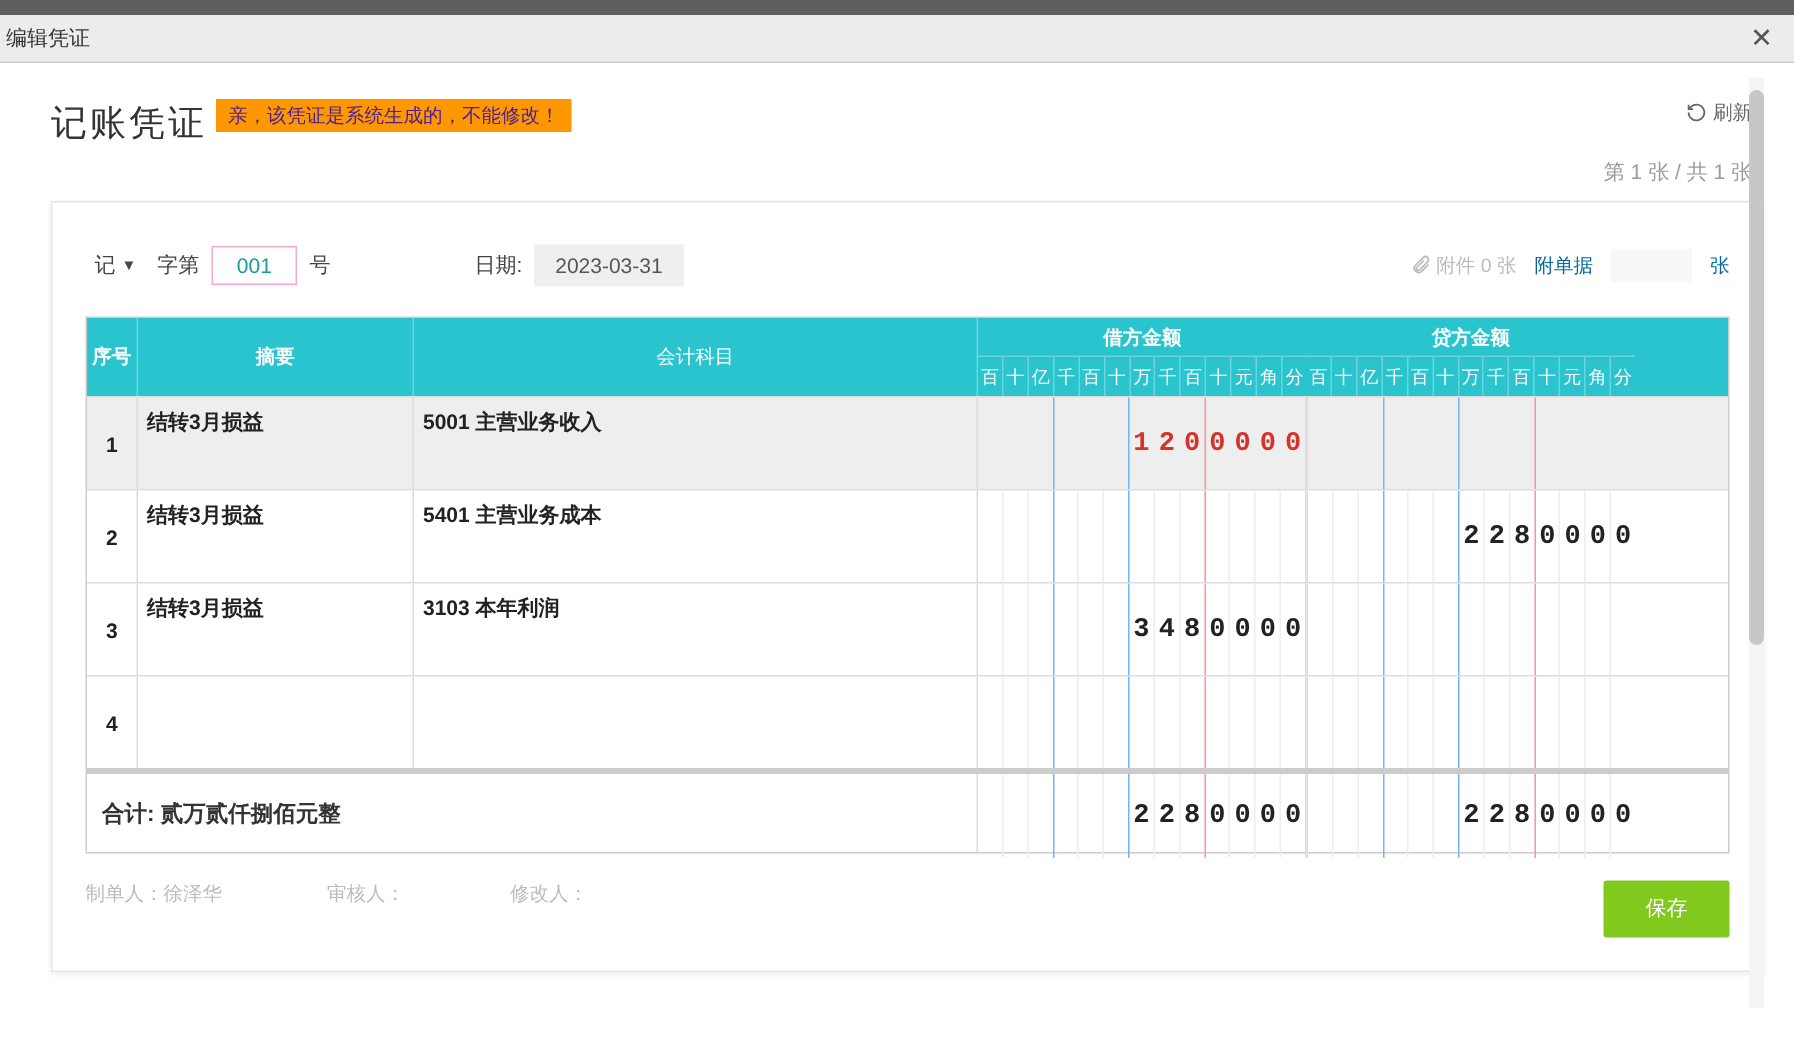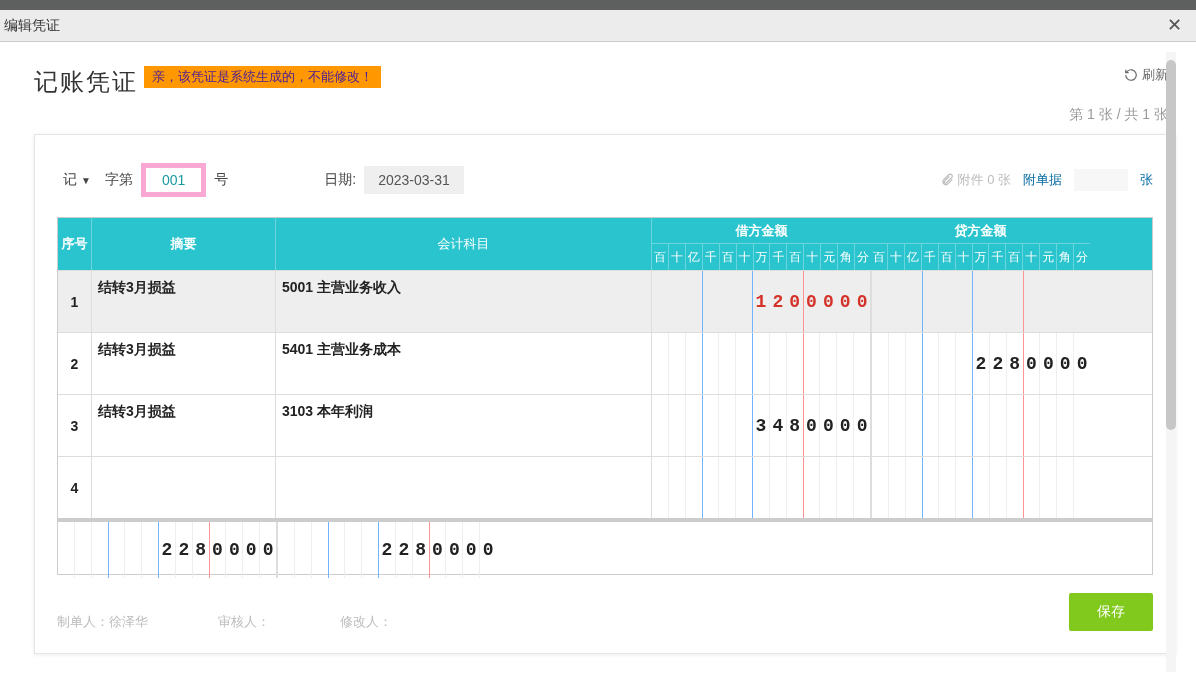--- a/index.html
+++ b/index.html
@@ -14,21 +14,21 @@
     .orange-tag { background: #ff9800; color: #4c1d95; font-size: 13px; padding: 2px 8px; margin-left: 6px; height: 22px; line-height: 18px; display: inline-block; }
     .refresh { margin-left: auto; color: #666; font-size: 13px; cursor: pointer; display: flex; align-items: center; gap: 4px; padding-right: 8px; }
     .refresh svg { width: 14px; height: 14px; }
     .pager-line { text-align: right; color: #9a9a9a; font-size: 14px; padding-right: 8px; margin-top: 8px; }
     .voucher-card { border: 1px solid #e5e5e5; box-shadow: 0 1px 4px rgba(0,0,0,0.08); margin-top: 10px; padding: 28px 22px 22px 22px; position: relative; }
     .meta-row { display: flex; align-items: center; gap: 8px; font-size: 14px; color: #444; }
     .meta-row .gap { width: 80px; }
     .meta-row select, .meta-row input[type=text] { border: none; font-size: 14px; color: #444; }
     .type-box { display: inline-flex; align-items: center; gap: 4px; padding: 4px 6px; }
     .caret { font-size: 10px; }
-    .num-box { border: 5px solid #f9a8d4; padding: 4px 16px; color: #1aa; }
+    .num-box { border: 1px solid #f9a8d4; padding: 4px 16px; color: #1aa; }
     .date-box { background: #efefef; padding: 6px 14px; color: #555; }
     .meta-right { margin-left: auto; display: flex; align-items: center; gap: 12px; color: #bbb; font-size: 13px; }
     .attach-link { display: inline-flex; align-items: center; gap: 4px; color: #bbb; }
     .attach-link svg { width: 14px; height: 14px; }
     .sheet-label { color: #0369a1; }
     .sheet-input { border: 1px solid #eee; background: #f7f7f7; width: 54px; height: 22px; }
 
     
     .voucher-table { margin-top: 20px; border: 1px solid #ccc; }
     .vt-head { display: flex; background: #29c4ce; color: #fff; font-size: 13px; }
@@ -58,21 +58,21 @@
     .digit:nth-child(3) { border-right-color: #6fb4ff; } 
     .digit:nth-child(6) { border-right-color: #6fb4ff; }
     .digit:nth-child(9) { border-right-color: #ff9292; } 
     .digit:last-child { border-right: none; }
     .debit .digit { color: #d4332a; }
     .credit .digit, .black .digit { color: #222; }
     .totals-row { display: flex; height: 56px; border-top: 4px solid #ccc; }
     .totals-row .lab { width: 594px; display: flex; align-items: center; padding: 0 10px; font-weight: bold; font-size: 15px; border-right: 1px solid #ddd; }
     .totals-row .cell.amt { height: 56px; }
 
-    .footer-meta { display: flex; gap: 70px; margin-top: 18px; color: #bbb; font-size: 13px; align-items: flex-end; }
+    .footer-meta { display: flex; gap: 70px; margin-top: 18px; color: #bbb; font-size: 13px; align-items: flex-start; }
     .footer-meta .save-btn { margin-left: auto; background: #82c91e; color: #fff; border: none; padding: 10px 28px; font-size: 14px; border-radius: 2px; cursor: pointer; }
 
     .scrollbar { position: absolute; right: 20px; top: 52px; width: 10px; height: 620px; background: #f5f5f5; }
     .scroll-thumb { background: #c7c7c7; width: 100%; height: 370px; border-radius: 5px; margin-top: 8px; }
   </style>
 </head>
 <body>
 
 <div class="topbar"></div>
 
@@ -298,20 +298,24 @@
               <div class="digit"></div>
               <div class="digit"></div>
               <div class="digit"></div>
               <div class="digit"></div>
               <div class="digit"></div>
               <div class="digit"></div>
             </div>
           </div>
         </div>
       <div class="totals-row">
+        <div class="lab">
+          <span>合计:</span>&nbsp;
+          <span>贰万贰仟捌佰元整</span>
+        </div>
         <div class="cell amt black" id="total-debit">
             <div class="digit"></div>
             <div class="digit"></div>
             <div class="digit"></div>
             <div class="digit"></div>
             <div class="digit"></div>
             <div class="digit"></div>
             <div class="digit">2</div>
             <div class="digit">2</div>
             <div class="digit">8</div>

